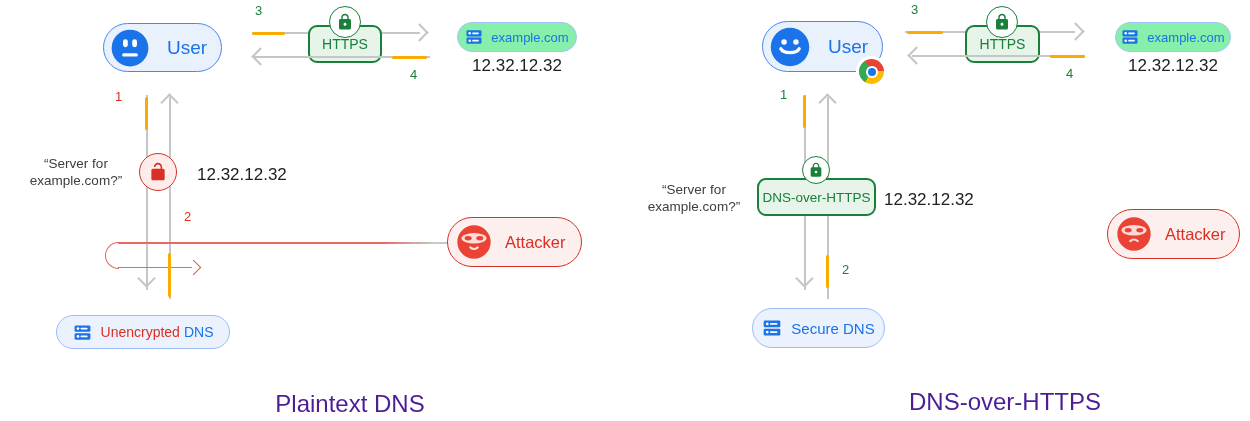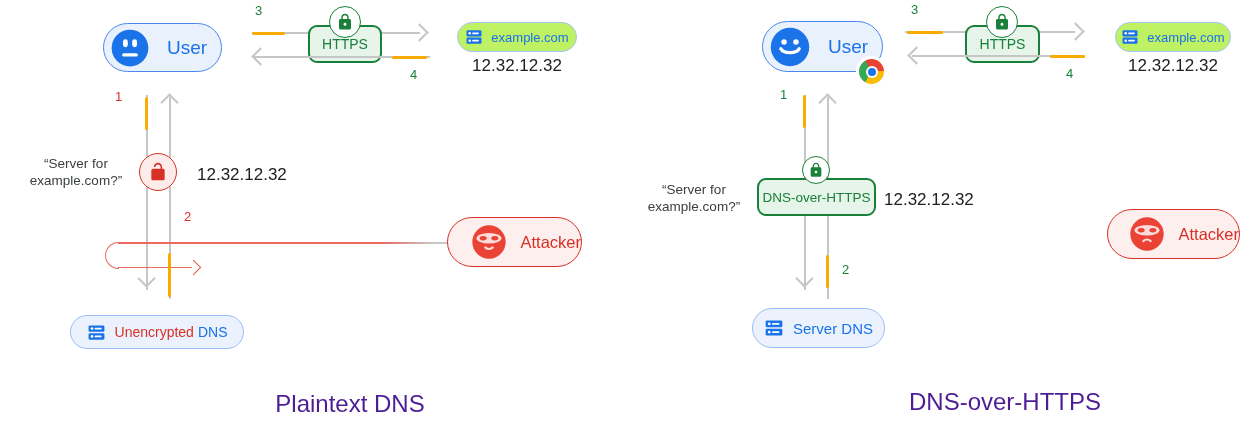--- a/index.html
+++ b/index.html
@@ -2,27 +2,27 @@
 <html><head>
 <meta charset="utf-8">
 <style>
   html,body{margin:0;padding:0;background:#fff;}
   #stage{position:relative;width:1250px;height:421px;background:#fff;overflow:hidden;
          font-family:"Liberation Sans","DejaVu Sans",sans-serif;color:#202124;}
   
   .pill{position:absolute;display:flex;align-items:center;box-sizing:border-box;background:#e9f1fd;}
   .pill.user{border:1.5px solid #4b86ec;border-radius:26px;padding-left:5px;gap:16px;}
   .pill.user .label{font-size:19px;color:#1a73e8;}
-  .pill.server{border:1.5px solid #a6c3f7;background:#bef264;border-radius:16px;justify-content:center;gap:8px;}
+  .pill.server{border:1.5px solid #a6c3f7;background:#86efac;border-radius:16px;justify-content:center;gap:8px;}
   .pill.server .label{font-size:13px;color:#1a73e8;}
   .pill.dns{border:1.5px solid #9cbcf8;background:#ebf2fe;border-radius:20px;justify-content:center;gap:9px;}
   .pill.dns .label{font-size:14px;color:#1a73e8;}
   .pill.dns .label .w-red{color:#d93025;}
   .pill.dns .label .w-blue{color:#1a73e8;margin-left:4px;}
-  .pill.attacker{border:1.5px solid #d93025;background:#fdefee;border-radius:25px;padding-left:6px;gap:11px;justify-content:flex-end;}
+  .pill.attacker{border:1.5px solid #d93025;background:#fdefee;border-radius:25px;padding-left:6px;gap:11px;}
   .pill.attacker .label{font-size:16.5px;color:#d93025;}
   
   .gbox{position:absolute;display:flex;align-items:center;justify-content:center;box-sizing:border-box;
         background:#e7f4ea;border:2px solid #188038;border-radius:9px;color:#188038;font-size:14px;font-weight:500;}
   .lockcircle{position:absolute;border-radius:50%;background:#fff;border:1.5px solid #188038;
               display:flex;align-items:center;justify-content:center;box-sizing:border-box;z-index:5;}
   .lockcircle.red{background:#fdecea;border-color:#d93025;}
   
   .hline{position:absolute;height:2px;background:#c4c7c5;}
   .vline{position:absolute;width:2px;background:#c4c7c5;}
@@ -130,21 +130,21 @@
     <svg width="40" height="40" viewBox="0 0 48 48">
       <circle cx="24" cy="24" r="20" fill="#ea4335"></circle>
       <ellipse cx="24" cy="19.5" rx="15" ry="6.3" fill="#fbdcd9"></ellipse>
       <ellipse cx="17" cy="19.5" rx="4.2" ry="2.6" fill="#ea4335"></ellipse>
       <ellipse cx="31" cy="19.5" rx="4.2" ry="2.6" fill="#ea4335"></ellipse>
       <path d="M19.5 30.5 q4.5 3.8 9 0" stroke="#fbdcd9" stroke-width="2.6" fill="none" stroke-linecap="round"></path>
     </svg>
     <span class="label">Attacker</span>
   </div>
 
-  <div class="pill dns" style="left:70px;top:315px;width:174px;height:34px;">
+  <div class="pill dns" style="left:56px;top:315px;width:174px;height:34px;">
     <svg width="19" height="19" viewBox="0 0 24 24">
       <g fill="#1a73e8">
           <rect x="2" y="3" width="20" height="8.2" rx="1.6"></rect>
           <rect x="2" y="12.8" width="20" height="8.2" rx="1.6"></rect>
         </g>
       <g fill="#fff">
           <circle cx="6.3" cy="7.1" r="1.7"></circle>
           <circle cx="6.3" cy="16.9" r="1.7"></circle>
           <rect x="9.5" y="6" width="9" height="2.2" rx="1.1"></rect>
           <rect x="9.5" y="15.8" width="9" height="2.2" rx="1.1"></rect>
@@ -243,18 +243,18 @@
           <rect x="2" y="3" width="20" height="8.2" rx="1.6"></rect>
           <rect x="2" y="12.8" width="20" height="8.2" rx="1.6"></rect>
         </g>
       <g fill="#fff">
           <circle cx="6.3" cy="7.1" r="1.7"></circle>
           <circle cx="6.3" cy="16.9" r="1.7"></circle>
           <rect x="9.5" y="6" width="9" height="2.2" rx="1.1"></rect>
           <rect x="9.5" y="15.8" width="9" height="2.2" rx="1.1"></rect>
         </g>
     </svg>
-    <span class="label" style="font-size:15px;">Server DNS</span>
+    <span class="label" style="font-size:15px;">Secure DNS</span>
   </div>
 
   <div class="title" style="left:880px;top:388px;width:250px;">DNS-over-HTTPS</div>
 
 </div>
 
 </body></html>

